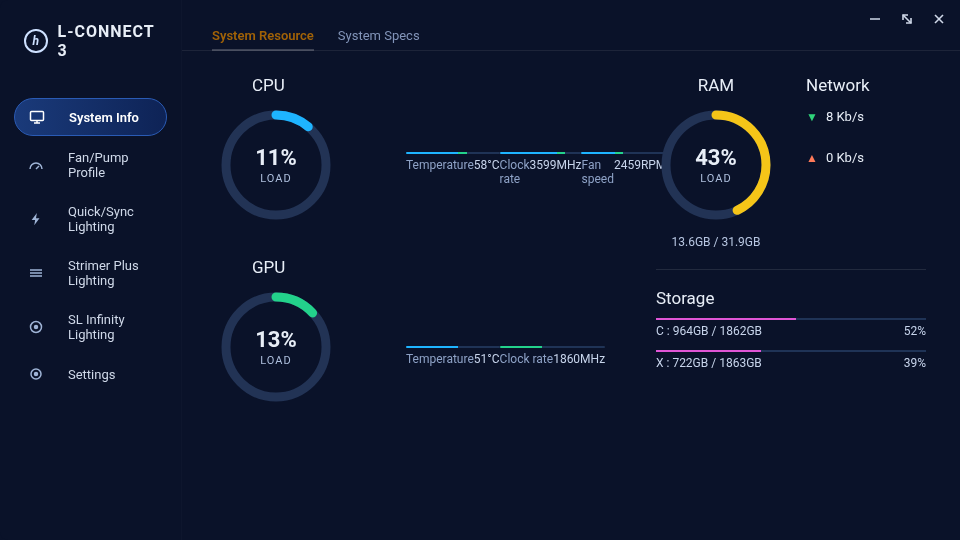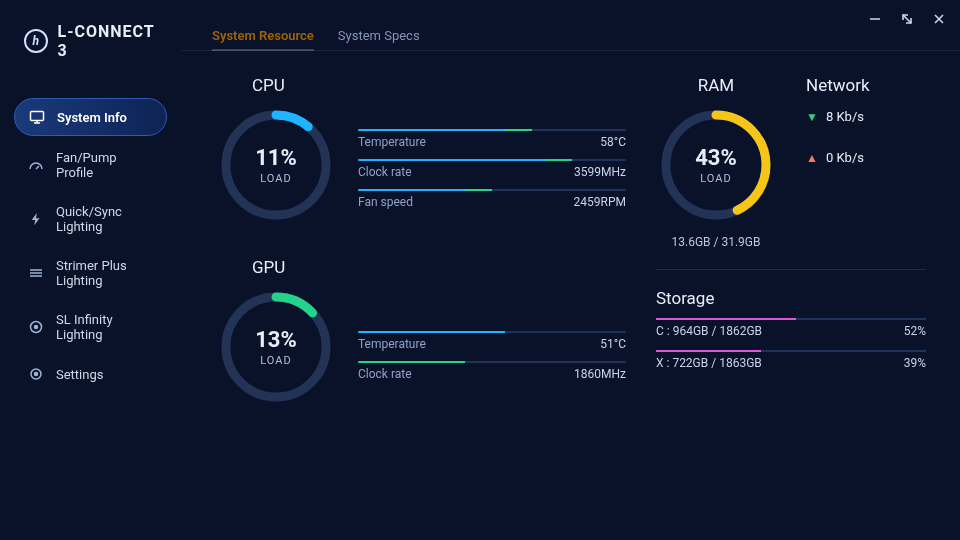--- a/index.html
+++ b/index.html
@@ -20,21 +20,21 @@
     border-right: 1px solid rgba(255,255,255,0.02);
   }
   .brand { display: flex; align-items: center; gap: 10px; margin-bottom: 38px; padding-left: 10px; }
   .brand-logo {
     width: 24px; height: 24px; border: 2px solid #cde0ff; border-radius: 50%;
     display:flex; align-items:center; justify-content:center; font-size:12px; font-style:italic; font-weight:700; color:#cde0ff;
   }
   .brand-text { font-size: 16px; font-weight: 700; letter-spacing: 1px; }
   .nav { display:flex; flex-direction:column; gap:4px; }
   .nav-item {
-    display:flex; align-items:center; gap:12px;
+    display:flex; align-items:center; gap:24px;
     padding: 10px 14px; border-radius: 20px;
     font-size: 13px; color:#cfd8e8; cursor:pointer;
   }
   .nav-item.active {
     background: linear-gradient(90deg, #1a3a7a 0%, #0e2356 100%);
     color:#fff; font-weight:600;
     border: 1px solid #2a5bb5;
   }
   .nav-icon { width:16px; height:16px; display:flex; align-items:center; justify-content:center; color:#9fb4d6; flex-shrink:0; }
   .nav-item.active .nav-icon { color:#fff; }
@@ -52,21 +52,21 @@
   .col-left { width:410px; display:flex; flex-direction:column; gap:32px; }
   .col-right { flex:1; display:flex; flex-direction:column; }
 
   .panel-title { font-size: 17px; color:#e8eef7; margin-bottom:10px; font-weight:400; }
   .gauge-row { display:flex; align-items:center; gap:22px; }
   .gauge { width:120px; height:120px; position:relative; flex-shrink:0; }
   .gauge-center { position:absolute; inset:0; display:flex; flex-direction:column; align-items:center; justify-content:center; }
   .gauge-pct { font-size:22px; font-weight:700; }
   .gauge-load { font-size:11px; letter-spacing:1px; color:#aebfdd; margin-top:2px;}
 
-  .kv-list { flex:1; display:flex; flex-direction:column; gap:10px; padding-top:8px;}
+  .kv-list { flex:1; display:flex; flex-direction:row; padding-top:8px;margin-left:48px;}
   .kv { display:flex; flex-direction:column; gap:4px; }
   .kv-bar { height:2px; background:linear-gradient(90deg,#1eb4ff 55%, #23d28b 55%); border-radius:1px; }
   .kv-bar.bg { background:linear-gradient(90deg,#1eb4ff 0 55%, #23d28b 55% 65%, #1f3356 65%);}
   .kv-bar.bg2 { background:linear-gradient(90deg,#1eb4ff 0 70%, #23d28b 70% 80%, #1f3356 80%);}
   .kv-bar.bg3 { background:linear-gradient(90deg,#1eb4ff 0 40%, #23d28b 40% 50%, #1f3356 50%);}
   .kv-bar.gpu1 { background:linear-gradient(90deg,#1eb4ff 0 55%, #1f3356 55%); }
   .kv-bar.gpu2 { background:linear-gradient(90deg,#23d28b 0 40%, #1f3356 40%); }
   .kv-line { display:flex; justify-content:space-between; font-size:12px; color:#c7d4eb; }
   .kv-line .lbl { color:#8ea2c6; }
 

